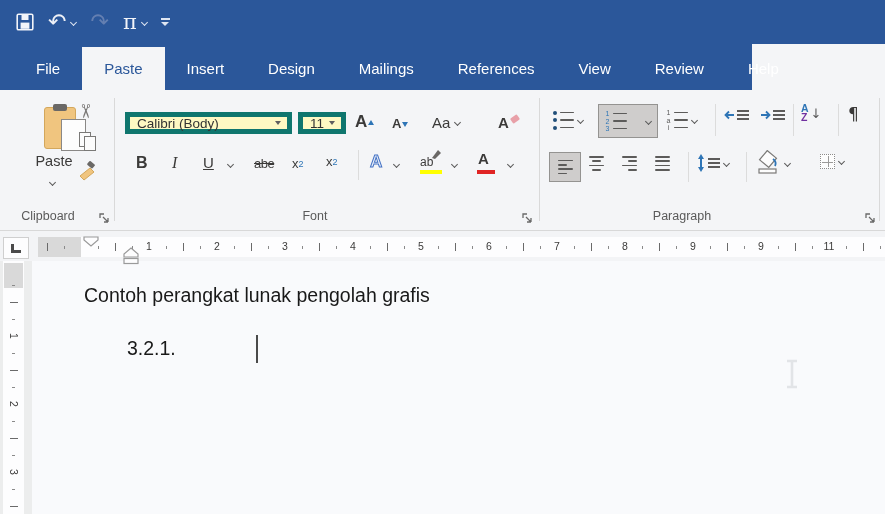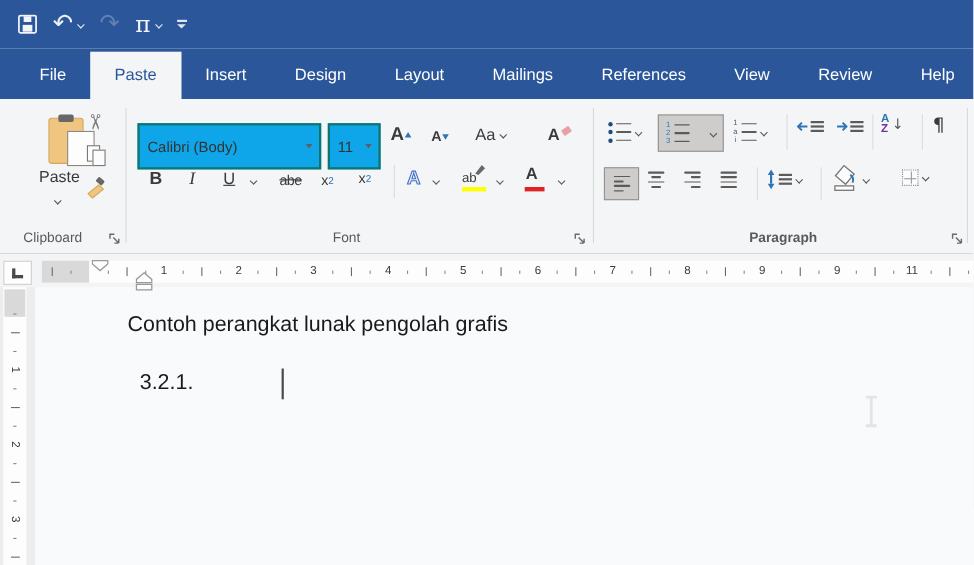--- a/index.html
+++ b/index.html
@@ -14,21 +14,21 @@
   .glyph-redo { font-size:22px; color:#647fb1; line-height:1; font-family:"DejaVu Sans",sans-serif; }
   .glyph-pi { font-size:21px; color:#f2f4f9; line-height:1; font-family:"DejaVu Serif",serif; }
   .chev { display:inline-block; width:5px; height:5px; border-right:1.3px solid #5a5a5a; border-bottom:1.3px solid #5a5a5a; transform:rotate(45deg); }
   .chev.white { border-color:#dfe6f2; }
   .qat-more { display:flex; flex-direction:column; align-items:center; gap:2px; }
   .qat-more .bar-w { width:9px; height:1.6px; background:#dfe6f2; }
   .tri-w { width:0; height:0; border-left:4px solid transparent; border-right:4px solid transparent; border-top:4.5px solid #dfe6f2; }
   .title { position:absolute; left:617px; top:12px; color:#ffffff; font-size:15.5px; letter-spacing:.4px; white-space:nowrap; }
 
   
-  .tabrow { position:absolute; left:0; top:44px; width:885px; height:46px; background:#2b579a; display:flex; align-items:stretch; padding-left:14px; }
+  .tabrow { position:absolute; left:0; top:44px; width:752px; height:46px; background:#2b579a; display:flex; align-items:stretch; padding-left:14px; }
   .tab { display:flex; align-items:center; padding:0 22px; color:#ffffff; font-size:15px; margin-top:3px; cursor:default; white-space:nowrap; }
   .tab.active { background:#f4f5f7; color:#2b579a; }
 
   
   .ribbon { position:absolute; left:0; top:90px; width:885px; height:141px; background:#f4f5f7; border-bottom:1px solid #d8d8d8; }
   .vsep { position:absolute; top:8px; height:123px; width:1px; background:#d9d9d9; }
   .msep { position:absolute; width:1px; background:#dcdcdc; }
   .group-label { position:absolute; font-size:12.5px; color:#5a5a5a; text-align:center; }
   .launcher { position:absolute; width:13px; height:13px; }
 
@@ -37,21 +37,21 @@
   .paste-clip .cliptop { position:absolute; left:8px; top:-4px; width:14px; height:7px; background:#6a6866; border-radius:2px; }
   .paste-paper { position:absolute; left:47px; top:21px; width:25px; height:32px; background:#fdfdfd; border:1px solid #8a8886; }
   .paste-label { position:absolute; left:12px; top:55px; width:56px; text-align:center; font-size:14.5px; color:#3b3a39; }
   .cut-glyph { font-size:19px; color:#797775; display:inline-block; transform:rotate(90deg); font-family:"DejaVu Sans",sans-serif; }
   .copy-icon { position:relative; width:18px; height:20px; }
   .copy-icon i { position:absolute; width:12px; height:15px; background:#fcfcfc; border:1.2px solid #7a7977; }
   .copy-icon i:first-child { left:0; top:0; }
   .copy-icon i:last-child { left:5px; top:4px; }
 
   
-  .combo { position:absolute; height:42px; background:#0ea5e9; border:2px solid #0f766e; display:flex; align-items:center; }
+  .combo { position:absolute; height:22px; background:#fef9c3; border:5px solid #0f766e; display:flex; align-items:center; }
   .combo .val { font-size:13.5px; color:#333; padding-left:7px; flex:1; white-space:nowrap; overflow:hidden; }
   .combo .tri { width:0; height:0; border-left:3.5px solid transparent; border-right:3.5px solid transparent; border-top:4px solid #5f5f5f; margin-right:6px; }
   .fbtn { position:absolute; display:flex; align-items:center; justify-content:center; color:#3b3a39; }
   .grow-a { font-size:17px; font-weight:bold; position:relative; }
   .grow-a .utri { position:absolute; right:-7px; top:-2px; width:0; height:0; border-left:3.5px solid transparent; border-right:3.5px solid transparent; border-bottom:5px solid #2e75b6; }
   .shrink-a { font-size:13px; font-weight:bold; position:relative; }
   .shrink-a .dtri { position:absolute; right:-7px; top:-2px; width:0; height:0; border-left:3.5px solid transparent; border-right:3.5px solid transparent; border-top:5px solid #2e75b6; }
   .eraser { position:absolute; right:-9px; top:0; width:8px; height:6px; background:#e8a0a8; border-radius:1px; transform:rotate(-35deg); }
   .b-bold { font-weight:bold; font-size:16px; }
   .i-ital { font-style:italic; font-size:16px; font-family:"Liberation Serif",serif; }
@@ -104,21 +104,21 @@
   .rtick-line.v { width:8px; height:1px; left:7px; top:auto; }
   .rtick-dot.v  { width:3px; height:1px; left:9px; top:auto; }
   .rnum.vnum { left:11px; top:auto; transform:translate(-50%,-50%) rotate(90deg); }
   .marker { position:absolute; z-index:5; }
 
   
   .docarea { position:absolute; left:0; top:261px; width:885px; height:253px; background:#eceded; }
   .vruler { position:absolute; left:3px; top:0; width:21px; height:253px; background:#fdfdfe; }
   .vruler .marginblock { position:absolute; left:1px; top:2px; width:19px; height:25px; background:#d9d9d9; }
   .page { position:absolute; left:32px; top:0; width:853px; height:253px; background:#f9fafc; }
-  .doc-heading { position:absolute; left:52px; top:23px; font-size:19.5px; color:#191919; white-space:nowrap;margin-left:32px; }
+  .doc-heading { position:absolute; left:52px; top:23px; font-size:19.5px; color:#191919; white-space:nowrap; }
   .doc-listnum { position:absolute; left:95px; top:76px; font-size:19.5px; color:#191919; }
   .caret { position:absolute; left:224px; top:74px; width:1.5px; height:28px; background:#4a4a4a; }
   .ibeam { position:absolute; left:752px; top:98px; }
 </style>
 </head>
 <body>
 
 <div class="screen">
 
   <div class="titlebar">
@@ -146,21 +146,20 @@
         <span class="tri-w"></span>
       </div>
     </div>
   </div>
 
   <div class="tabrow">
     <div class="tab">File</div>
     <div class="tab active">Paste</div>
     <div class="tab">Insert</div>
     <div class="tab">Design</div>
-    <div class="tab">Layout</div>
     <div class="tab">Mailings</div>
     <div class="tab">References</div>
     <div class="tab">View</div>
     <div class="tab">Review</div>
     <div class="tab">Help</div>
   </div>
 
   <div class="ribbon">
 
     <div>
@@ -407,21 +406,21 @@
           <path d="M18,9 q4,3 2,7" fill="none" stroke="#2e75b6" stroke-width="1.8"></path>
           <rect x="4" y="19" width="17" height="4" fill="#fdfdfd" stroke="#7a7977" stroke-width="1.2"></rect>
         </svg>
         <span class="chev"></span>
       </div>
       <div class="pbtn" style="left:820px;top:64px;">
         <span class="borders-icon"></span>
         <span class="chev"></span>
       </div>
 
-      <div class="group-label" style="left:667px;top:119px;width:90px;font-weight:bold;">Paragraph</div>
+      <div class="group-label" style="left:637px;top:119px;width:90px;">Paragraph</div>
       <div class="launcher" style="left:864px;top:121px;">
         <svg width="13" height="13" viewBox="0 0 13 13">
             <path d="M2,6 L2,2 L6,2" fill="none" stroke="#6a6a6a" stroke-width="1.3"></path>
             <path d="M5,5 L10,10 M10,10 L10,6 M10,10 L6,10" fill="none" stroke="#6a6a6a" stroke-width="1.3"></path>
           </svg>
       </div>
     </div>
     <div class="vsep" style="left:879px;"></div>
   </div>
 

